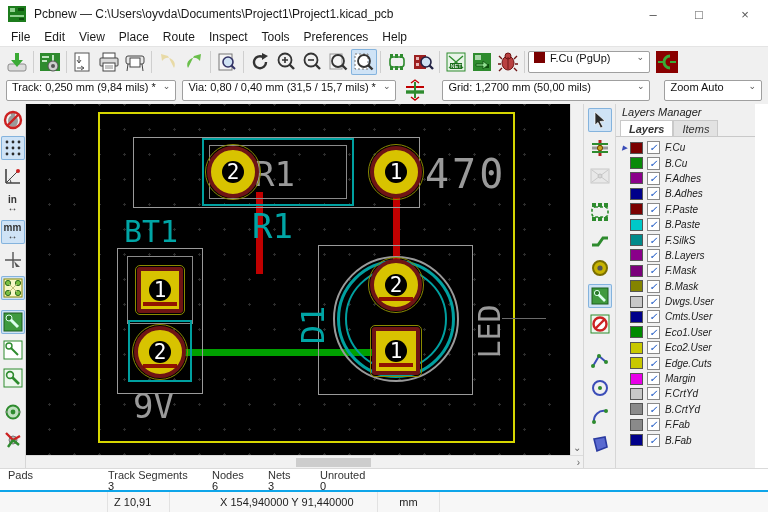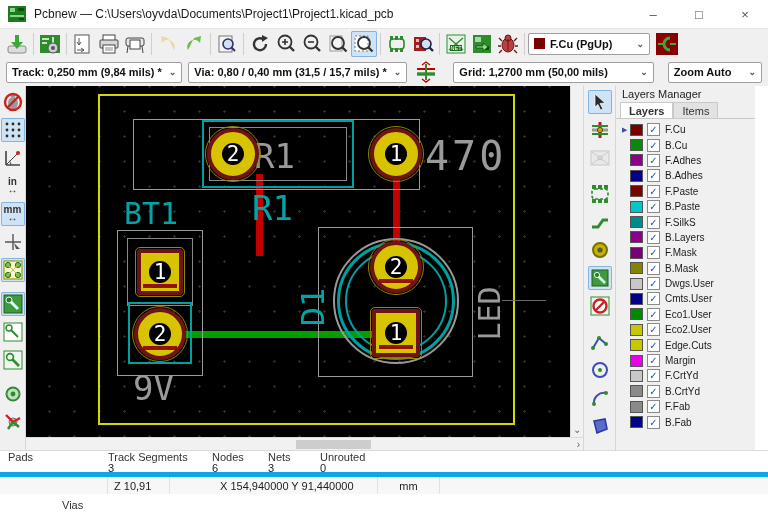--- a/index.html
+++ b/index.html
@@ -17,21 +17,21 @@
   
   .menubar { height:18px; display:flex; align-items:center; background:#fff; padding-left:4px; flex:0 0 auto; }
   .menu-item { padding:0 7px; font-size:12px; color:#1a1a1a; }
 
   
   .toolbar1 { height:30px; background:#f0f0f0; display:flex; align-items:center; padding:0 4px; flex:0 0 auto; border-top:1px solid #e4e4e4; }
   .toolbar2 { height:28px; background:#f0f0f0; display:flex; align-items:center; padding:0 6px; gap:6px; flex:0 0 auto; }
   .tb-icon { width:26px; height:26px; display:flex; align-items:center; justify-content:center; border-radius:2px; flex:0 0 auto; }
   .tb-icon.active { background:#cfe3f6; box-shadow:inset 0 0 0 1px #84b3dd; }
   .sep { width:1px; height:22px; background:#cfcfcf; margin:0 3px; flex:0 0 auto; }
-  .combo { background:#fff; border:1px solid #9f9f9f; border-radius:2px; height:21px; display:flex; align-items:center; padding:0 5px; font-size:11px; color:#111; white-space:nowrap;font-weight:bold; }
+  .combo { background:#fff; border:1px solid #9f9f9f; border-radius:2px; height:21px; display:flex; padding:0 5px; font-size:11px; color:#111; white-space:nowrap; }
   .combo .chev { margin-left:7px; color:#555; font-size:9px; }
   .layer-combo { width:122px; height:22px; }
   .layer-combo .sw { width:11px; height:11px; background:#7a0000; margin-right:5px; flex:0 0 auto; }
 
   
   .main { flex:0 0 364px; display:flex; }
   .side-toolbar { width:26px; background:#f0f0f0; display:flex; flex-direction:column; align-items:center; padding-top:2px; }
   .side-toolbar.left { border-right:1px solid #d6d6d6; }
   .side-toolbar.right { width:32px; border-left:1px solid #d6d6d6; }
   .side-icon { width:24px; height:24px; margin:2px 0; display:flex; align-items:center; justify-content:center; border-radius:2px; flex:0 0 auto; }
@@ -63,37 +63,37 @@
   .gray-circle { border-radius:50%; border:2px solid #9a9a9a; }
 
   
   .hscroll { position:absolute; left:0; top:351px; width:557px; height:13px; background:#f1f1f1; border-top:1px solid #dcdcdc; }
   .hscroll .thumb { position:absolute; left:270px; top:2px; width:75px; height:9px; background:#cdcdcd; }
   .hscroll .arr { position:absolute; right:3px; top:0; color:#666; font-size:10px; line-height:13px; }
   .vscroll { position:absolute; right:0; top:0; width:13px; height:364px; background:#f1f1f1; border-left:1px solid #dcdcdc; }
   .vscroll .arr { position:absolute; bottom:14px; left:2px; color:#666; font-size:10px; }
 
   
-  .layers-panel { width:140px; background:#f0f0f0; border-left:1px solid #d6d6d6; display:flex; flex-direction:column; }
+  .layers-panel { width:140px; background:#f0f0f0; border-left:1px solid #d6d6d6; display:flex; flex-direction:column;font-style:italic; }
   .lp-title { font-size:11px; color:#222; padding:2px 6px; }
   .lp-tabs { display:flex; padding-left:4px; border-bottom:1px solid #c9c9c9; }
   .lp-tab { font-size:11px; padding:2px 8px 1px; border:1px solid #c9c9c9; border-bottom:none; background:#e2e2e2; color:#333; }
   .lp-tab.sel { background:#fff; font-weight:bold; }
   .layer-list { flex:1; padding-top:3px; overflow:hidden; }
   .layer-row { display:flex; align-items:center; height:15.4px; padding-left:6px; }
   .l-arrow { width:8px; font-size:7px; color:#3b4db8; flex:0 0 auto; }
   .l-swatch { width:13px; height:12px; border:1px solid #555; margin-right:4px; flex:0 0 auto; }
   .l-chk { width:13px; height:13px; background:#fff; border:1px solid #8a8a8a; font-size:10px; line-height:11px; text-align:center; color:#1a56c4; margin-right:5px; flex:0 0 auto; }
   .l-name { font-size:10px; color:#1a1a1a; white-space:nowrap; }
 
   
   .statusbar { height:22px; background:#fff; border-top:1px solid #dadada; display:flex; padding-left:8px; flex:0 0 auto; }
   .stat-col { display:flex; flex-direction:column; font-size:11px; line-height:10.5px; padding-top:1px; color:#222; }
   .stat-col .lbl { color:#333; }
-  .coordbar { height:22px; background:#f7f7f7; border-top:5px solid #0ea5e9; display:flex; align-items:center; font-size:11px; color:#222; flex:0 0 auto; }
+  .coordbar { height:22px; background:#f7f7f7; border-top:2px solid #0ea5e9; display:flex; align-items:center; font-size:11px; color:#222; flex:0 0 auto; }
   .coord-cell { height:100%; display:flex; align-items:center; border-right:1px solid #e2e2e2; padding:0 6px; white-space:nowrap; }
 
   svg { display:block; }
 </style>
 </head>
 <body>
 
 <div id="app">
 
   <div class="titlebar">
@@ -105,20 +105,31 @@
       <rect x="11" y="12" width="5" height="2" fill="#0c4f0c"></rect>
     </svg>
     <div class="title-text">Pcbnew — C:\Users\oyvda\Documents\Project1\Project1.kicad_pcb</div>
     <div class="win-controls">
       <div class="win-btn">–</div>
       <div class="win-btn">□</div>
       <div class="win-btn">×</div>
     </div>
   </div>
 
+  <div class="menubar">
+    <span class="menu-item">File</span>
+    <span class="menu-item">Edit</span>
+    <span class="menu-item">View</span>
+    <span class="menu-item">Place</span>
+    <span class="menu-item">Route</span>
+    <span class="menu-item">Inspect</span>
+    <span class="menu-item">Tools</span>
+    <span class="menu-item">Preferences</span>
+    <span class="menu-item">Help</span>
+  </div>
 
   <div class="toolbar1">
     <div class="tb-icon">
       <svg width="22" height="22" viewBox="0 0 22 22">
           <rect x="2" y="13" width="18" height="7" rx="2" fill="#dcdcdc" stroke="#8a8a8a"></rect>
           <rect x="9" y="2" width="4" height="8" fill="#3aaa35"></rect>
           <path d="M5 9 L11 16 L17 9 Z" fill="#3aaa35"></path>
         </svg>
     </div>
     <div class="sep"></div>

